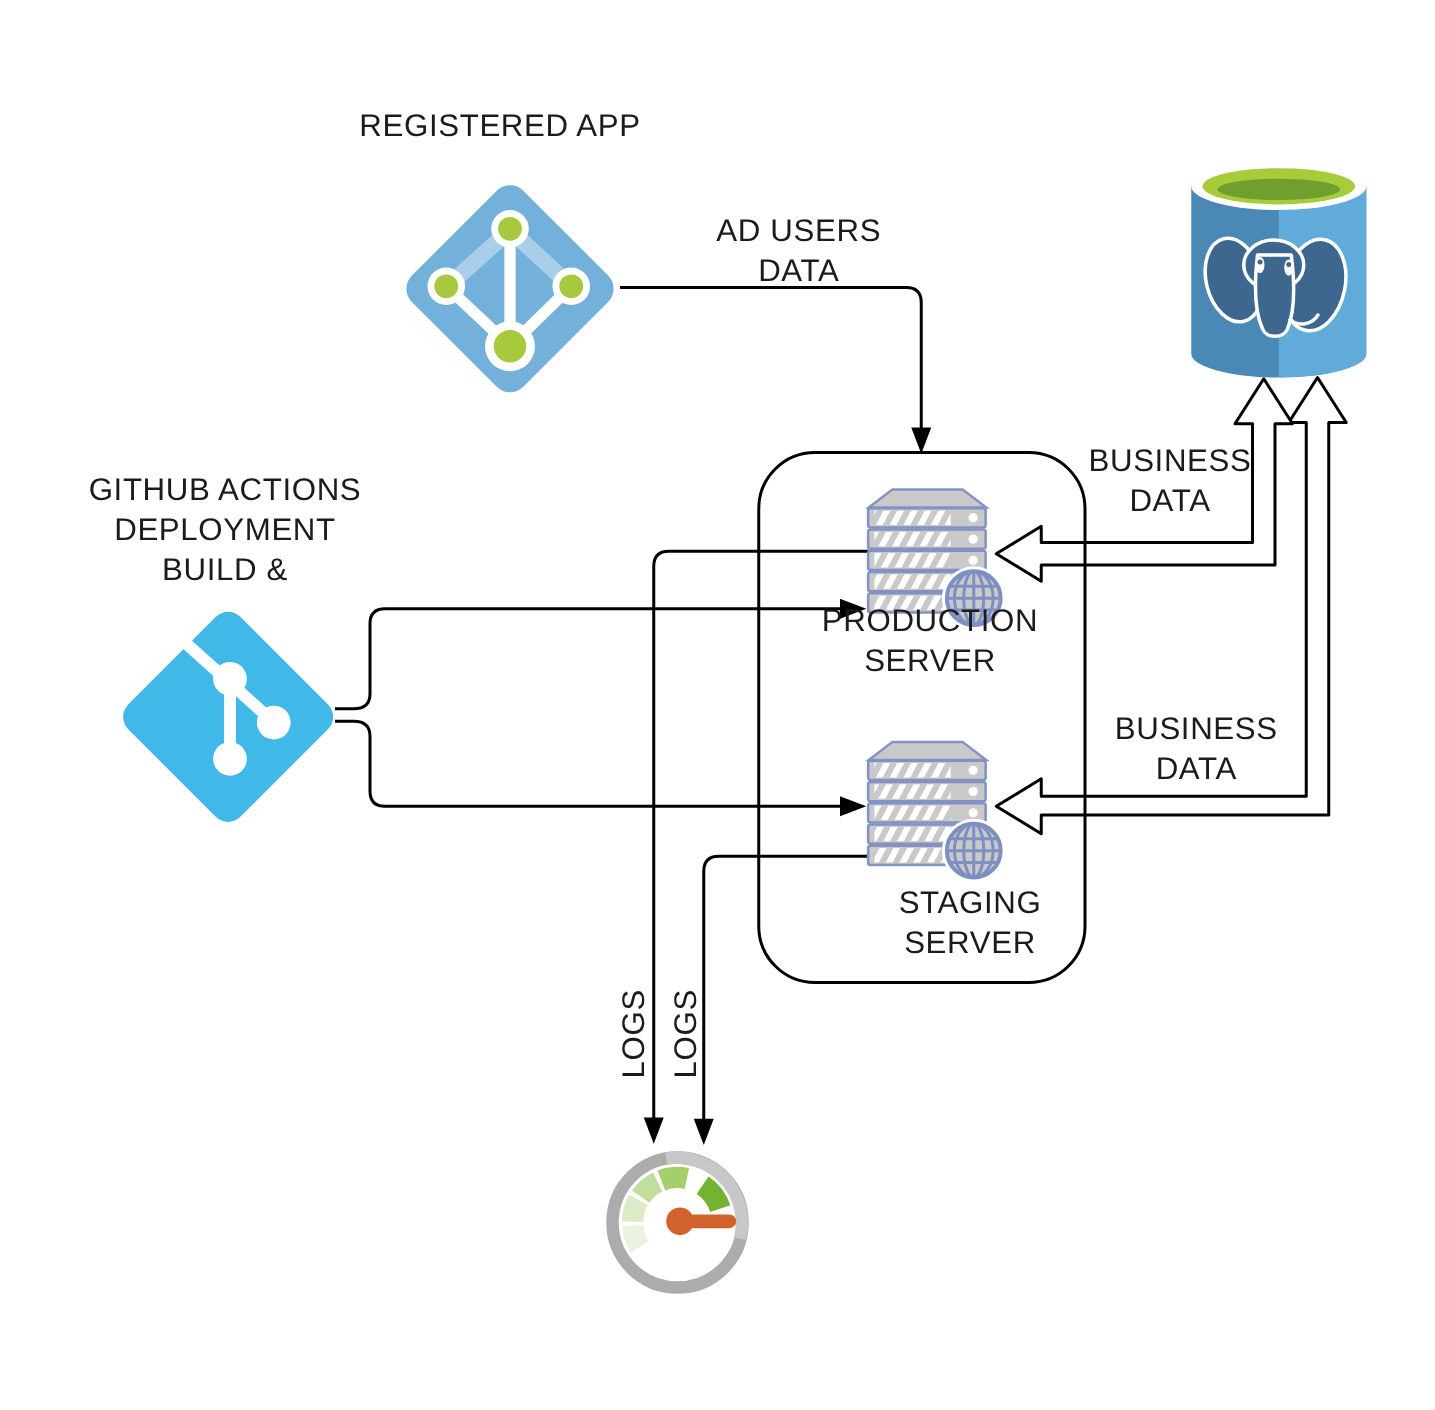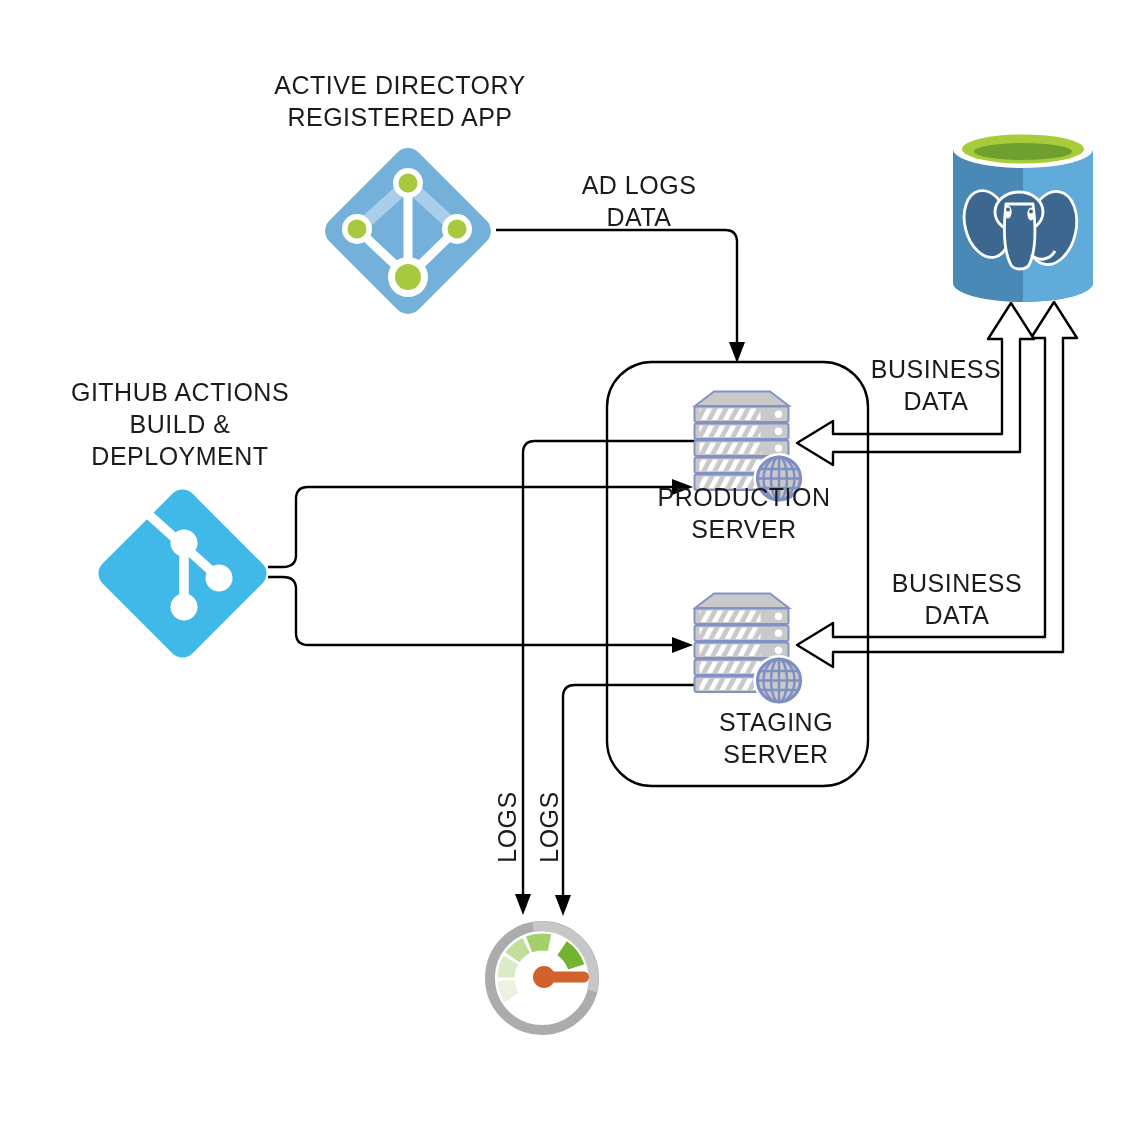--- a/index.html
+++ b/index.html
@@ -157,44 +157,43 @@
       <path d="M 562.1,948.2 A 36 36 0 0 1 576.2,966.9" stroke="#72B32F"></path>
     </g>
     <g fill="#D2622B">
       <circle cx="544" cy="977" r="11"></circle>
       <rect x="544" y="971.5" width="45" height="11" rx="5.5"></rect>
     </g>
   </g>
 </svg>
 
 <div class="lbl" style="left:400px; top:101px">
-  <div>ACTIVE DIRECTORY</div>
   <div>REGISTERED APP</div>
 </div>
 
 
 <div class="lbl" style="left:180px; top:424px">
   <div>GITHUB ACTIONS</div>
+  <div>DEPLOYMENT</div>
   <div>BUILD &amp;</div>
-  <div>DEPLOYMENT</div>
 </div>
 
 <div class="lbl" style="left:744px; top:513px">
   <div>PRODUCTION</div>
   <div>SERVER</div>
 </div>
 
 <div class="lbl" style="left:776px; top:738px">
   <div>STAGING</div>
   <div>SERVER</div>
 </div>
 
 
 <div class="lbl" style="left:639px; top:201px">
-  <div>AD LOGS</div>
+  <div>AD USERS</div>
   <div>DATA</div>
 </div>
 
 <div class="lbl" style="left:936px; top:385px">
   <div>BUSINESS</div>
   <div>DATA</div>
 </div>
 
 <div class="lbl" style="left:957px; top:599px">
   <div>BUSINESS</div>

